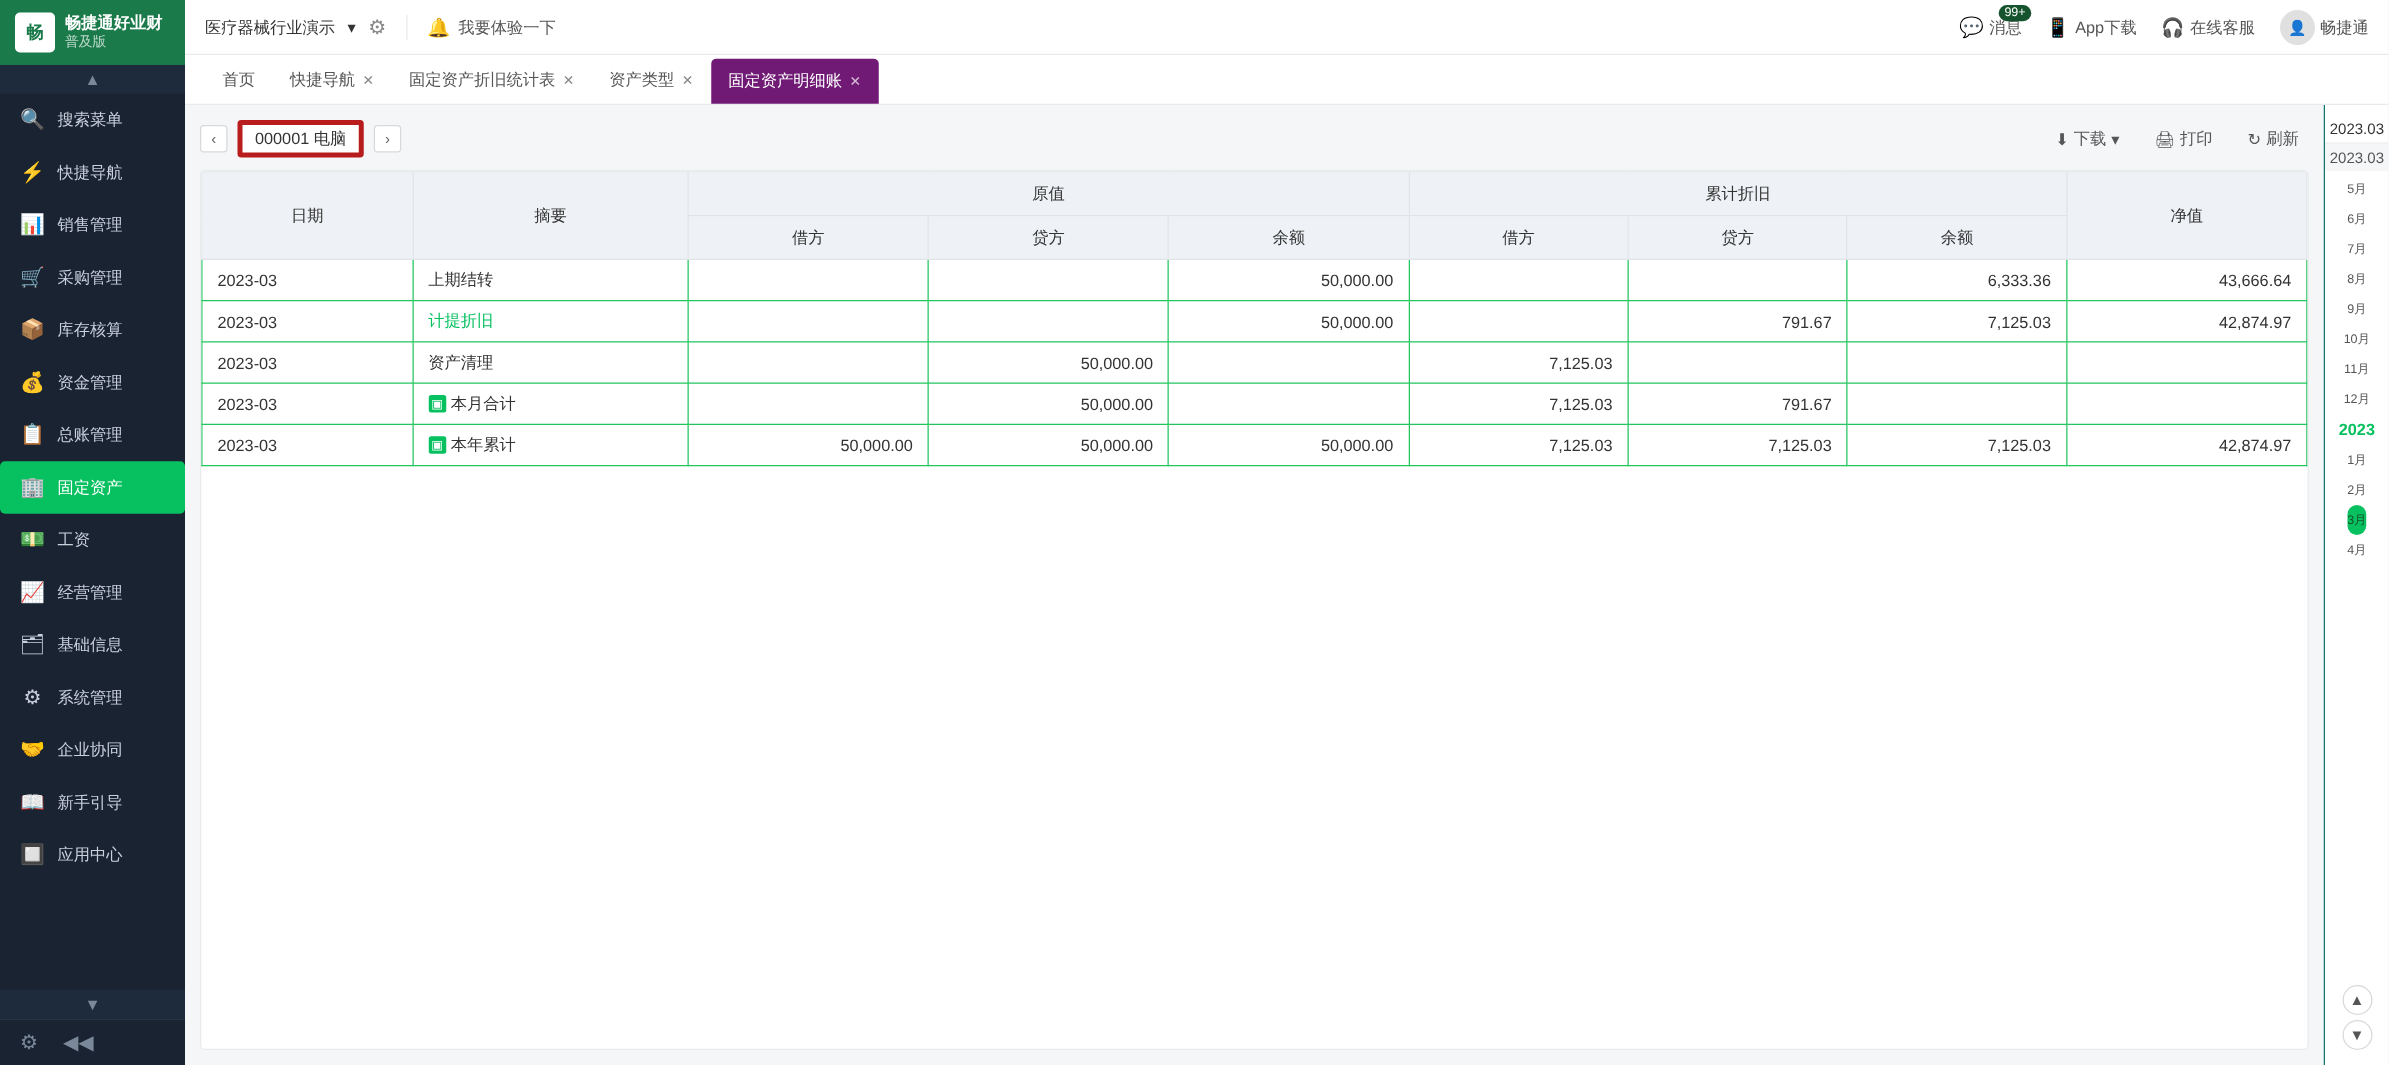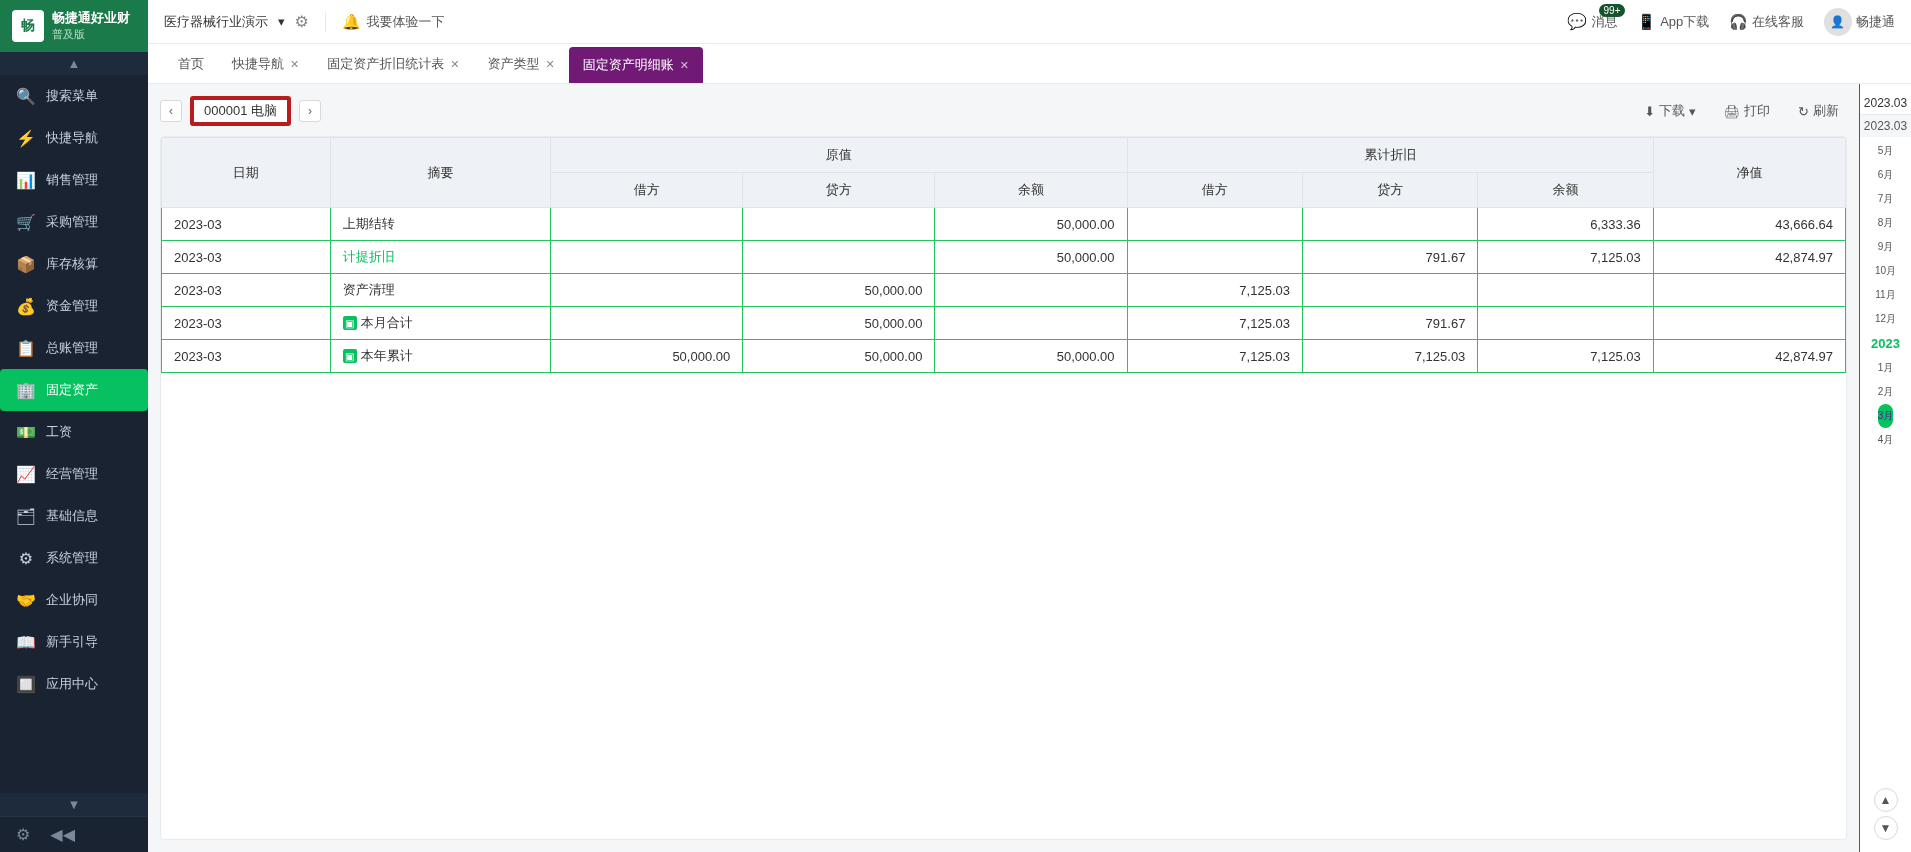--- a/index.html
+++ b/index.html
@@ -333,21 +333,21 @@
     .right-panel-month {
       font-size: 10px;
       color: #555;
       padding: 5px 0;
       text-align: center;
       width: 100%;
       cursor: pointer;
     }
     .right-panel-month.active {
       background: #07c160;
-      color: #4c1d95;
+      color: #14532d;
       border-radius: 20px;
       margin: 0 4px;
       width: calc(100% - 8px);
     }
     .right-panel-month.year-label {
       color: #07c160;
       font-weight: bold;
       font-size: 13px;
       background: none;
       cursor: default;

